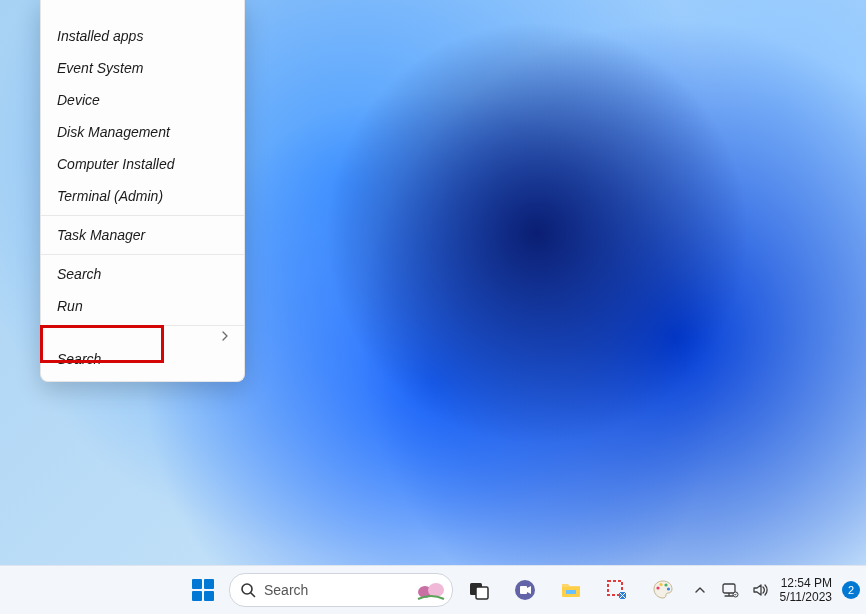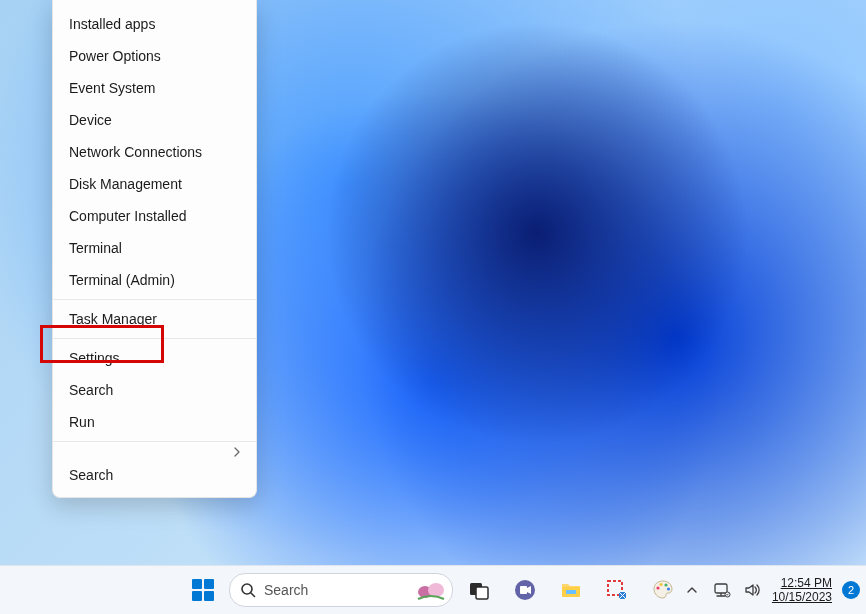--- a/index.html
+++ b/index.html
@@ -23,29 +23,30 @@
       radial-gradient(circle at 78% 55%, #003bd6 0%, rgba(0,59,214,0) 42%),
       radial-gradient(circle at 50% 62%, #1f6bff 0%, rgba(31,107,255,0) 50%),
       radial-gradient(circle at 40% 30%, #4a9cff 0%, rgba(74,156,255,0) 55%),
       radial-gradient(circle at 90% 18%, #8fc6ff 0%, rgba(143,198,255,0) 60%),
       linear-gradient(135deg, #a7d2f4 0%, #d6ebfb 100%);
   }
 
   
   .context-menu {
     position: absolute;
-    left: 52px;
+    left: 40px;
     top: 0;
     width: 203px;
     background: #fdfdfd;
     border: 1px solid #e5e5e5;
     border-top: none;
     border-radius: 0 0 8px 8px;
     box-shadow: 0 8px 24px rgba(0,0,0,0.18);
-    padding: 8px 0 6px 0;
+    padding: 20px 0 6px 0;
+    font-style: italic;
   }
   .menu-item {
     position: relative;
     padding: 7px 16px 7px 16px;
     line-height: 18px;
     cursor: default;
   }
   .menu-sep {
     height: 1px;
     background: #e8e8e8;
@@ -143,21 +144,20 @@
     display: flex;
     align-items: center;
     justify-content: center;
     color: #3d3d3d;
   }
   .tray .clock {
     text-align: right;
     line-height: 14px;
     font-size: 12px;
     padding: 0 2px;
-    text-decoration: underline;
   }
   .tray .clock div { white-space: nowrap; }
   .notif-badge {
     width: 18px;
     height: 18px;
     border-radius: 50%;
     background: #0078d4;
     color: #fff;
     font-size: 11px;
     display: flex;
@@ -168,32 +168,28 @@
 
   svg { display: block; }
 </style>
 </head>
 <body>
 
 <div class="wallpaper"></div>
 
 <div class="context-menu">
   <div class="menu-item"><span>Installed apps</span></div>
-  <div class="menu-item"><span>Power Options</span></div>
   <div class="menu-item"><span>Event System</span></div>
   <div class="menu-item"><span>Device</span></div>
-  <div class="menu-item"><span>Network Connections</span></div>
   <div class="menu-item"><span>Disk Management</span></div>
   <div class="menu-item"><span>Computer Installed</span></div>
-  <div class="menu-item"><span>Terminal</span></div>
   <div class="menu-item"><span>Terminal (Admin)</span></div>
   <div class="menu-sep"></div>
   <div class="menu-item"><span>Task Manager</span></div>
   <div class="menu-sep"></div>
-  <div class="menu-item"><span>Settings</span></div>
   <div class="menu-item"><span>Search</span></div>
   <div class="menu-item"><span>Run</span></div>
   <div class="menu-sep"></div>
   <div class="menu-item">
     <span class="chevron">
       <svg width="10" height="10" viewBox="0 0 10 10">
           <path d="M3 1l4 4-4 4" fill="none" stroke="currentColor" stroke-width="1.3" stroke-linecap="round" stroke-linejoin="round"></path>
         </svg>
     </span>
   </div>
@@ -308,19 +304,19 @@
       <span>
         <svg width="18" height="18" viewBox="0 0 18 18">
           <path d="M3 7h3l4-3v10l-4-3H3z" fill="none" stroke="currentColor" stroke-width="1.3" stroke-linejoin="round"></path>
           <path d="M12 6a4 4 0 0 1 0 6" fill="none" stroke="currentColor" stroke-width="1.3" stroke-linecap="round"></path>
           <path d="M14 4a7 7 0 0 1 0 10" fill="none" stroke="currentColor" stroke-width="1.3" stroke-linecap="round"></path>
         </svg>
       </span>
     </div>
     <div class="clock">
       <div>12:54 PM</div>
-      <div>10/15/2023</div>
+      <div>5/11/2023</div>
     </div>
     <div class="notif-badge">
       <span>2</span>
     </div>
   </div>
 </div>
 
 </body></html>

